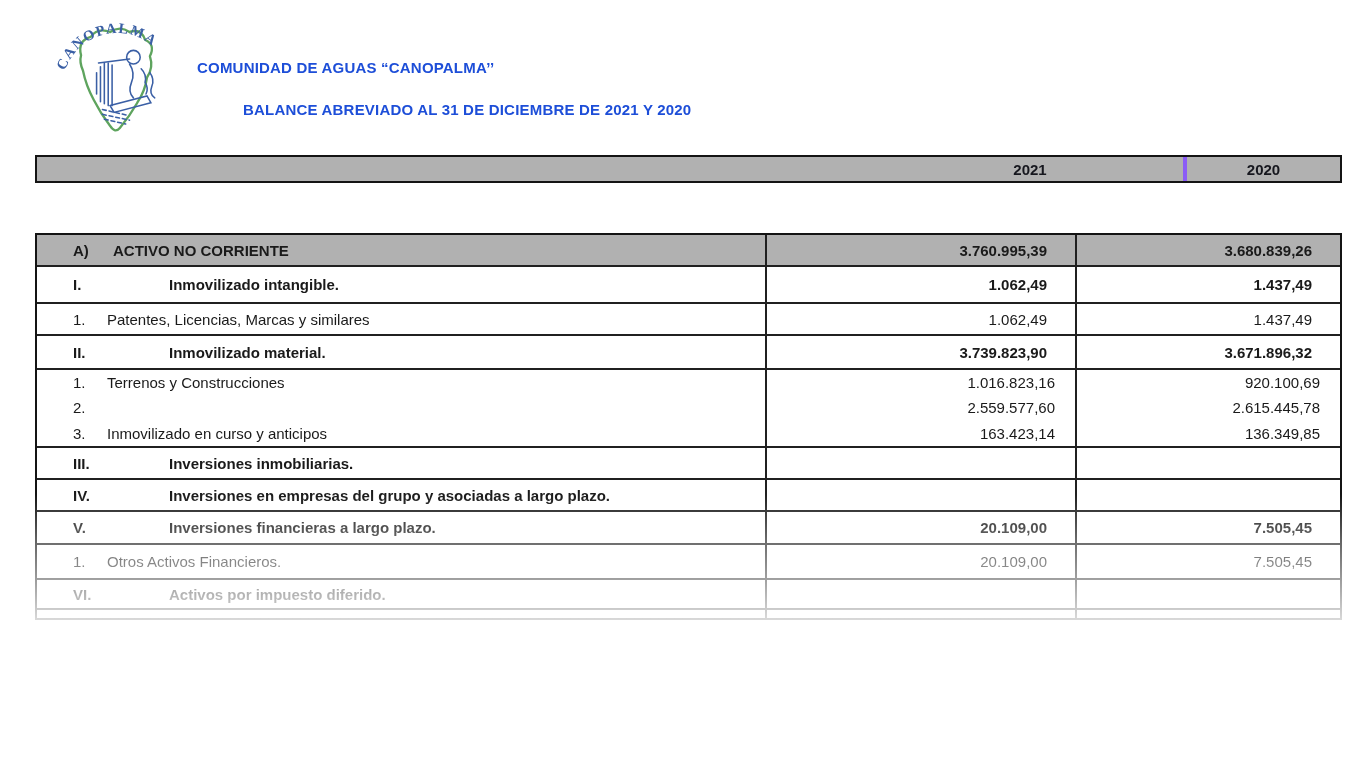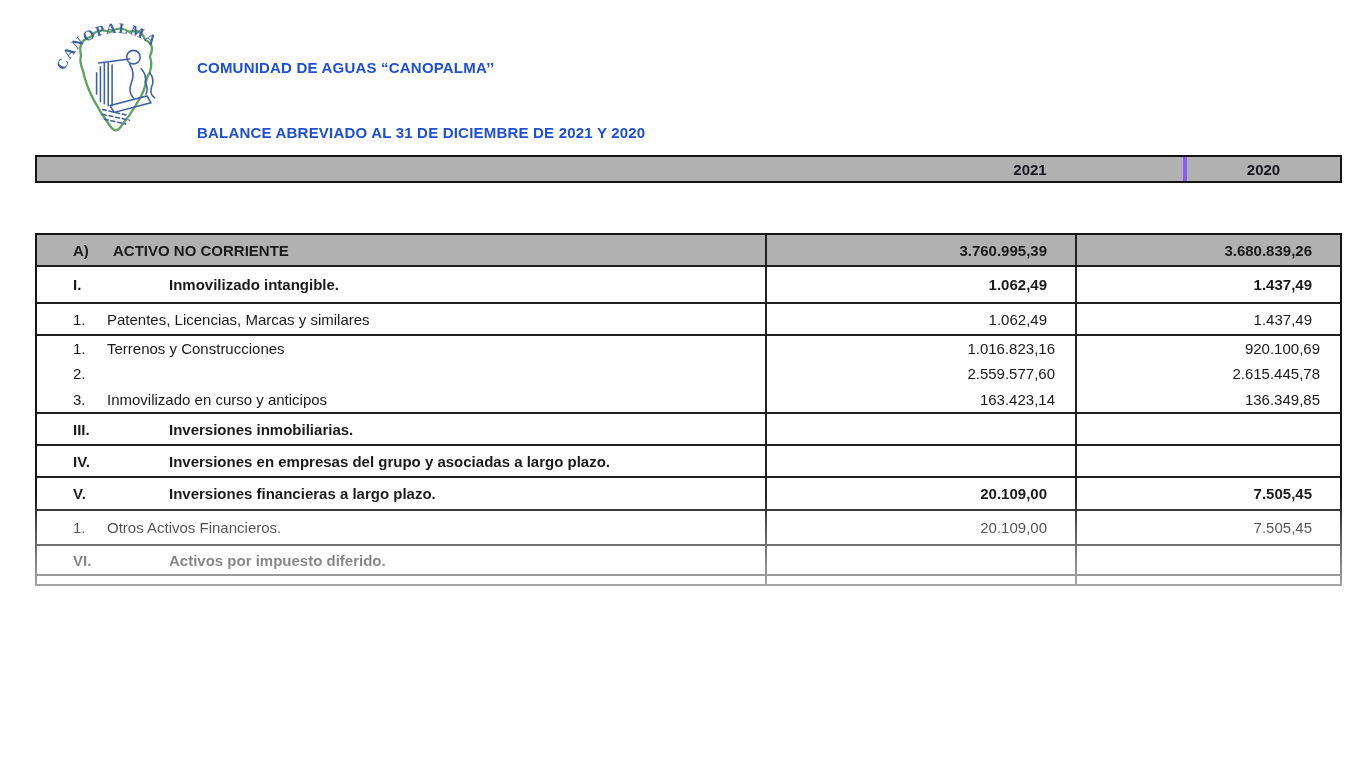--- a/index.html
+++ b/index.html
@@ -14,21 +14,21 @@
   .logo svg{width:100%;height:100%;}
   .arc-text{font-family:"Liberation Serif", serif;font-size:15px;font-weight:bold;letter-spacing:1.5px;fill:#3a5fa5;}
 
   
   .title,.subtitle{
     position:absolute;left:197px;font-size:15px;font-weight:bold;color:#1d4ed8;
     letter-spacing:.2px;text-decoration-thickness:1.5px;text-underline-offset:4px;
     white-space:nowrap;
   }
   .title{top:59px;}
-  .subtitle{top:124px;}
+  .subtitle{top:101px;margin-left:46px;}
 
   
   .band{
     position:absolute;left:35px;top:155px;width:1307px;height:28px;
     display:flex;background:#b1b1b1;border:2px solid #141414;box-sizing:border-box;
   }
   .band-cell{
     display:flex;align-items:center;justify-content:center;
     font-size:15px;font-weight:bold;color:#16171e;box-sizing:border-box;
   }
@@ -139,20 +139,28 @@
 
     <div class="mrow h32">
       <div class="cell c-label">
         <span class="pre w-item">1.</span>
         <span>Patentes, Licencias, Marcas y similares</span>
       </div>
       <div class="cell c-2021 num">1.062,49</div>
       <div class="cell c-2020 num">1.437,49</div>
     </div>
 
+    <div class="mrow bold h34">
+      <div class="cell c-label">
+        <span class="pre w-head">II.</span>
+        <span>Inmovilizado material.</span>
+      </div>
+      <div class="cell c-2021 num">3.739.823,90</div>
+      <div class="cell c-2020 num">3.671.896,32</div>
+    </div>
 
     <div class="mrow h78">
       <div class="cell c-label stack">
         <div class="line">
           <span class="pre w-item">1.</span>
           <span>Terrenos y Construcciones</span>
         </div>
         <div class="line">
           <span class="pre w-item">2.</span>
         </div>

